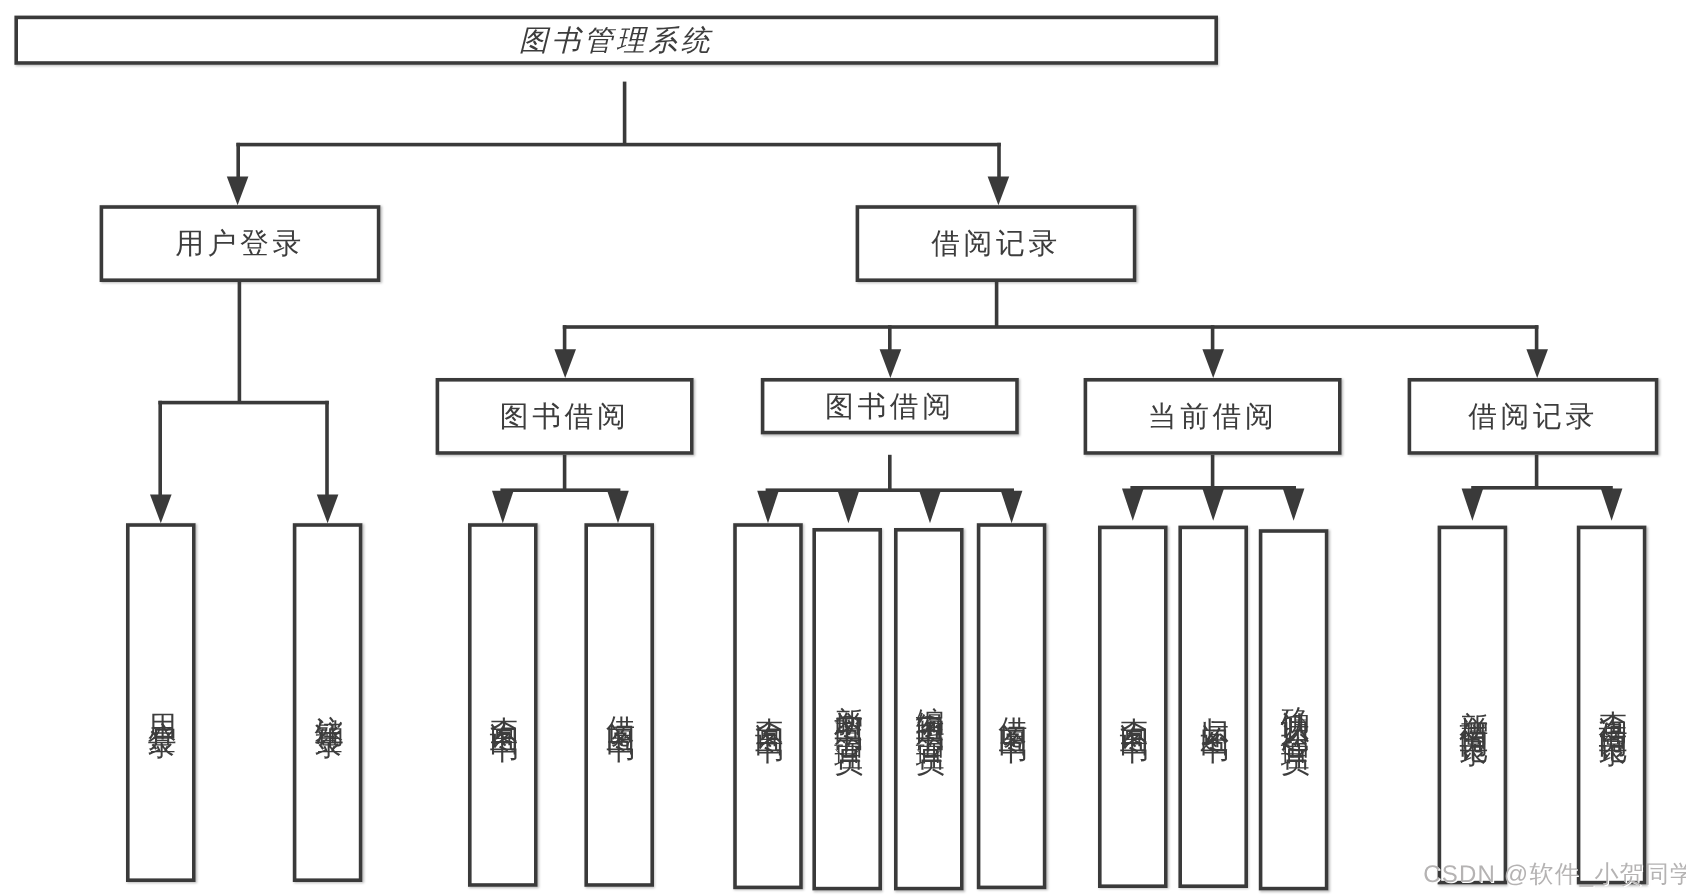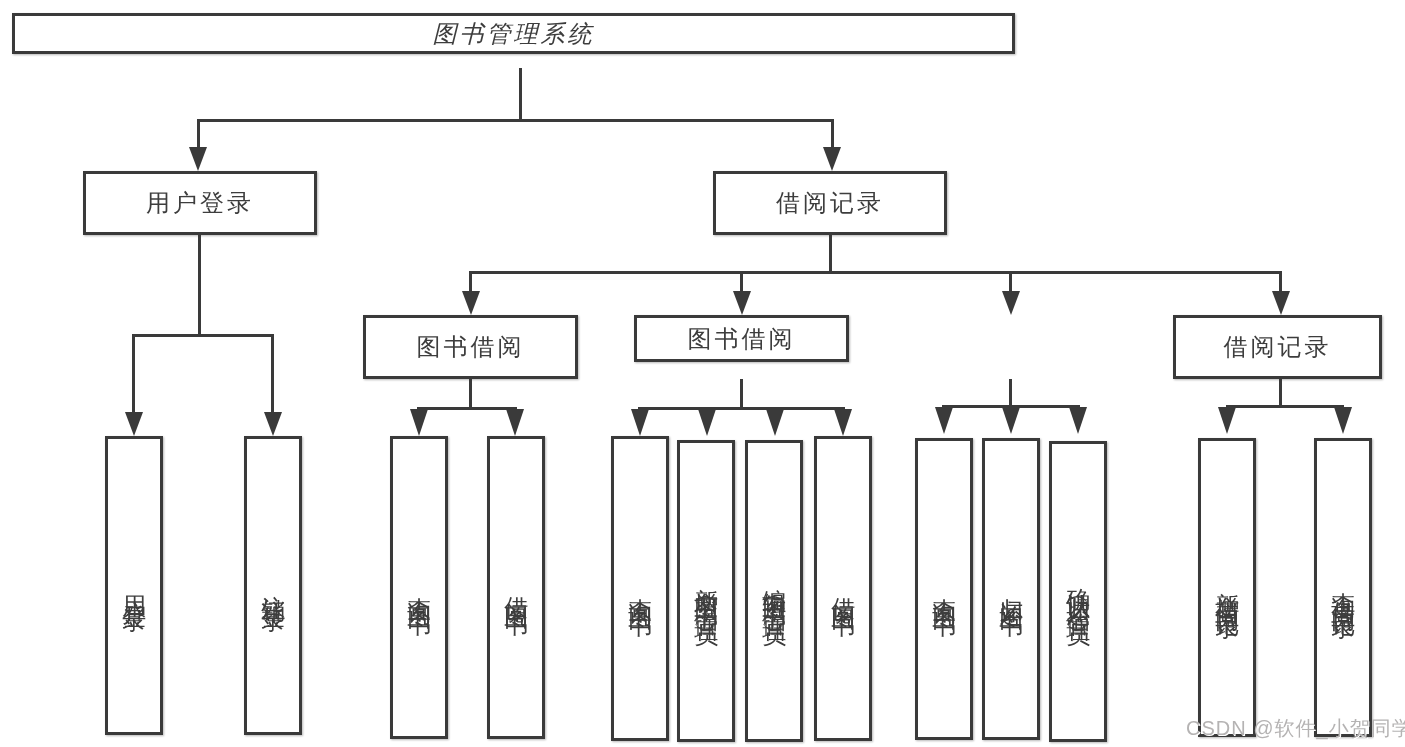--- a/index.html
+++ b/index.html
@@ -99,20 +99,23 @@
   <div class="arrow" style="left:1002px; top:291px;"></div>
   <div class="vline" style="left:1279px; top:271px; width:3px; height:22px;"></div>
   <div class="arrow" style="left:1272px; top:291px;"></div>
 
   <div class="box" style="left:363px; top:315px; width:215px; height:64px;">
     <span class="label">图书借阅</span>
   </div>
   <div class="box" style="left:634px; top:315px; width:215px; height:47px;">
     <span class="label">图书借阅</span>
   </div>
+  <div class="box" style="left:903px; top:315px; width:215px; height:64px;">
+    <span class="label">当前借阅</span>
+  </div>
   <div class="box" style="left:1173px; top:315px; width:209px; height:64px;">
     <span class="label">借阅记录</span>
   </div>
 
   <div class="vline" style="left:469px; top:379px; width:3px; height:30px;"></div>
   <div class="hline" style="left:417px; top:407px; width:100px; height:3px;"></div>
   <div class="arrow tall" style="left:410px; top:409px;"></div>
   <div class="arrow tall" style="left:506px; top:409px;"></div>
 
   <div class="vline" style="left:740px; top:379px; width:3px; height:30px;"></div>

